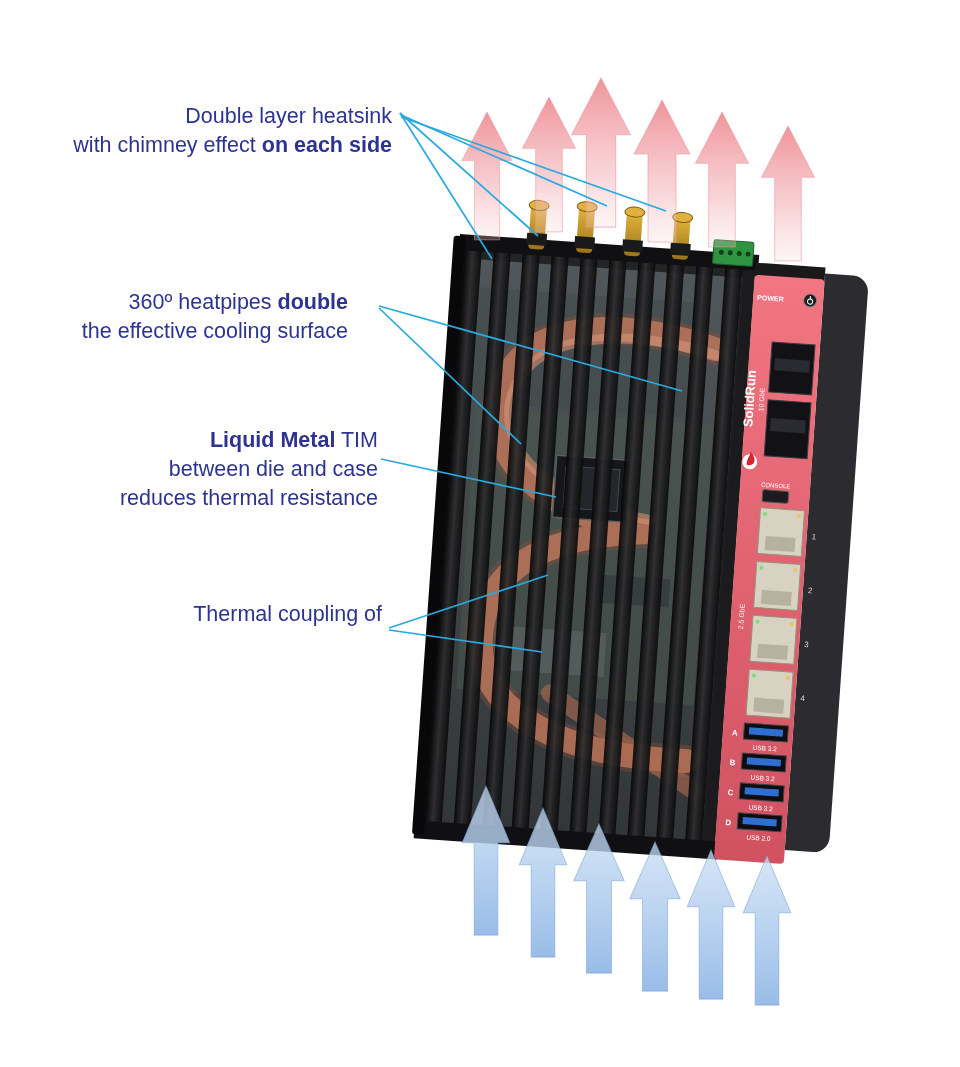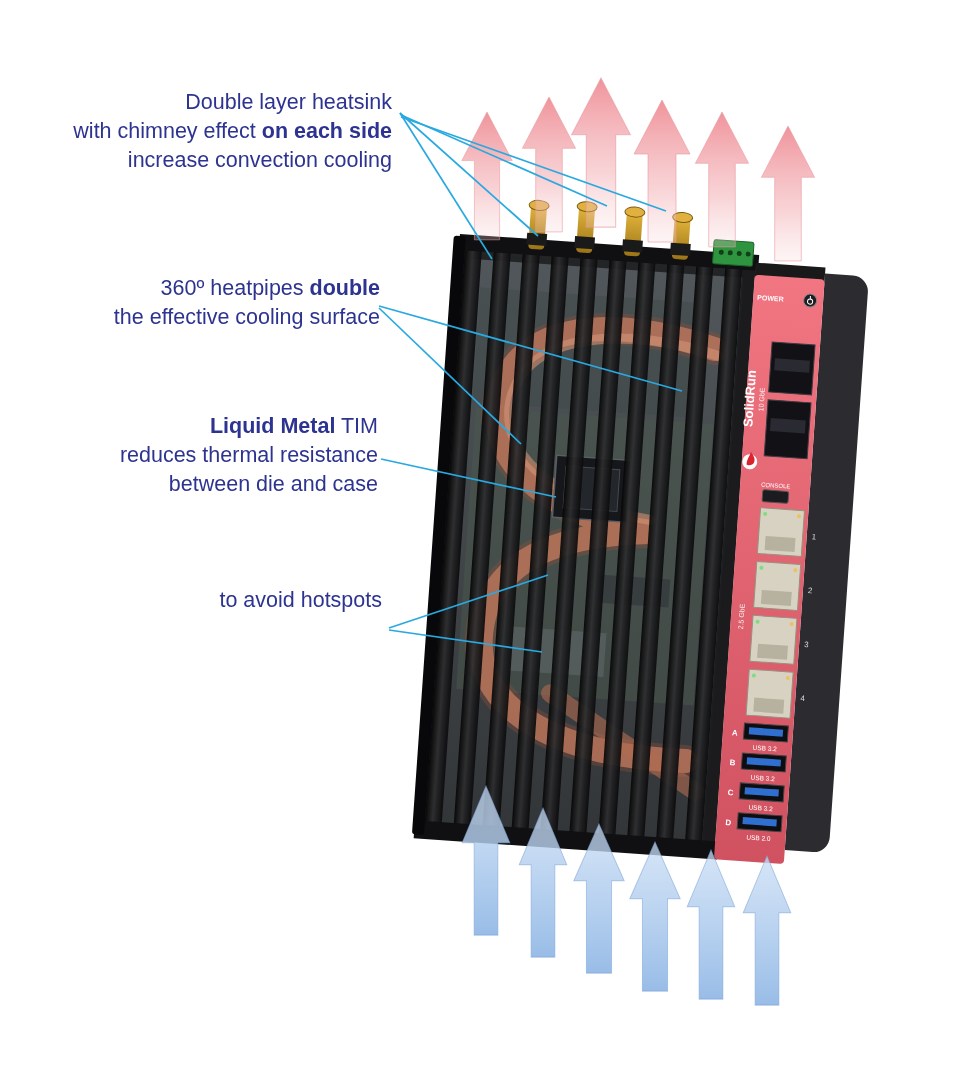--- a/index.html
+++ b/index.html
@@ -4,25 +4,25 @@
 <style>
   html,body{margin:0;padding:0;background:#ffffff;}
   body{
     width:960px;height:1067px;position:relative;overflow:hidden;
     font-family:"Liberation Sans", sans-serif;
   }
   .stage{position:absolute;inset:0;}
   svg.scene{position:absolute;left:0;top:0;z-index:1;}
   .ann{
     position:absolute;z-index:3;text-align:right;
-    color:#2d3390;font-size:21.5px;line-height:29px;white-space:nowrap;
+    color:#2d3390;font-size:21.5px;line-height:29px;white-space:nowrap;margin-top:14px;
   }
   .ann b{font-weight:bold;}
   #ann-heatsink{top:88px;right:568px;}
-  #ann-heatpipes{top:274px;right:580px;}
+  #ann-heatpipes{top:274px;right:612px;}
   #ann-liquidmetal{top:412px;right:582px;}
   #ann-thermal{top:586px;right:578px;line-height:28px;}
 </style>
 </head>
 <body>
 
 <div class="stage">
 
   <svg class="scene" width="960" height="1067" viewBox="0 0 960 1067">
     <defs>
@@ -252,31 +252,30 @@
       <line x1="379" y1="306" x2="682" y2="391"></line>
       <line x1="381" y1="459" x2="556" y2="497"></line>
       <line x1="389" y1="628" x2="548" y2="575"></line>
       <line x1="389" y1="630" x2="542" y2="652"></line>
     </g>
   </svg>
 
   <div class="ann" id="ann-heatsink">
     <div><span>Double layer heatsink</span></div>
     <div><span>with chimney effect </span><b>on each side</b></div>
-    <div><span>increase convection cooling</span></div>
   </div>
 
   <div class="ann" id="ann-heatpipes">
     <div><span>360º heatpipes </span><b>double</b></div>
     <div><span>the effective cooling surface</span></div>
   </div>
 
   <div class="ann" id="ann-liquidmetal">
     <div><b>Liquid Metal</b><span> TIM</span></div>
+    <div><span>between die and case</span></div>
     <div><span>reduces thermal resistance</span></div>
-    <div><span>between die and case</span></div>
   </div>
 
   <div class="ann" id="ann-thermal">
-    <div><span>to avoid hotspots</span></div>
+    <div><span>Thermal coupling of</span></div>
   </div>
 
 </div>
 
 </body></html>

